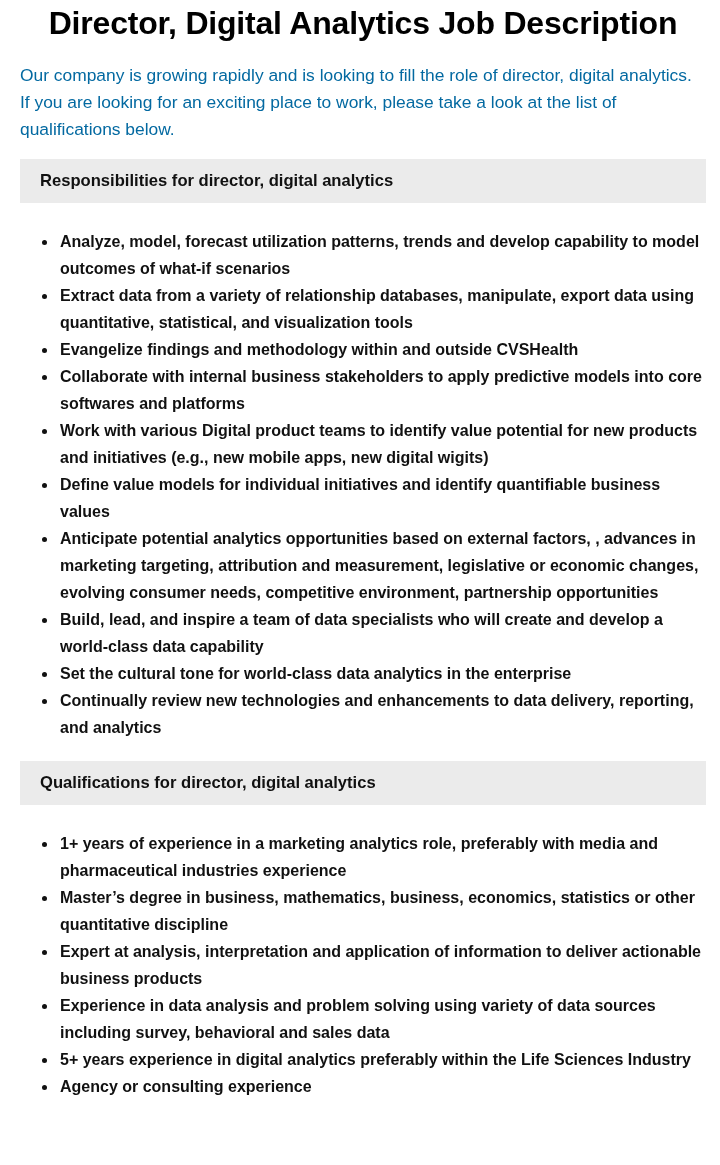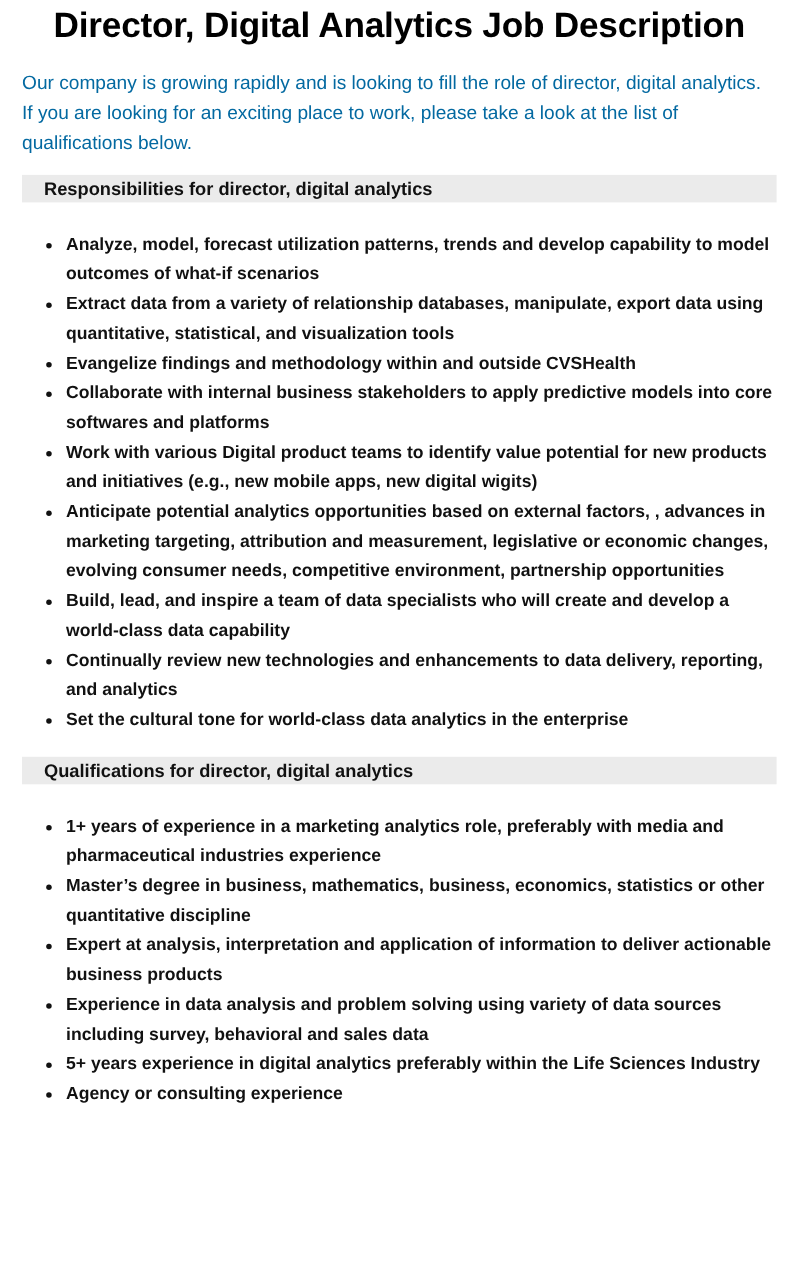--- a/index.html
+++ b/index.html
@@ -29,21 +29,21 @@
     }
     .intro {
       margin: 18px 0 0 0;
       font-size: 17.4px;
       line-height: 27px;
       color: #0369a1;
     }
     .section-header {
       margin-top: 16px;
       background: #ebebeb;
-      height: 25px;
+      height: 44px;
       display: flex;
       align-items: center;
       padding-left: 20px;
     }
     .section-header span {
       font-size: 16.6px;
       font-weight: bold;
       color: #111111;
     }
     .list {
@@ -82,24 +82,25 @@
   <section class="section1">
     <div class="section-header">
       <span>Responsibilities for director, digital analytics</span>
     </div>
     <ul class="list">
       <li>Analyze, model, forecast utilization patterns, trends and develop capability to model outcomes of what-if scenarios</li>
       <li>Extract data from a variety of relationship databases, manipulate, export data using quantitative, statistical, and visualization tools</li>
       <li>Evangelize findings and methodology within and outside CVSHealth</li>
       <li>Collaborate with internal business stakeholders to apply predictive models into core softwares and platforms</li>
       <li>Work with various Digital product teams to identify value potential for new products and initiatives (e.g., new mobile apps, new digital wigits)</li>
+      <li>Define value models for individual initiatives and identify quantifiable business values</li>
       <li>Anticipate potential analytics opportunities based on external factors, , advances in marketing targeting, attribution and measurement, legislative or economic changes, evolving consumer needs, competitive environment, partnership opportunities</li>
       <li>Build, lead, and inspire a team of data specialists who will create and develop a world-class data capability</li>
+      <li>Set the cultural tone for world-class data analytics in the enterprise</li>
       <li>Continually review new technologies and enhancements to data delivery, reporting, and analytics</li>
-      <li>Set the cultural tone for world-class data analytics in the enterprise</li>
     </ul>
   </section>
 
   <section class="section2">
     <div class="section-header">
       <span>Qualifications for director, digital analytics</span>
     </div>
     <ul class="list">
       <li>1+ years of experience in a marketing analytics role, preferably with media and pharmaceutical industries experience</li>
       <li>Master’s degree in business, mathematics, business, economics, statistics or other quantitative discipline</li>

